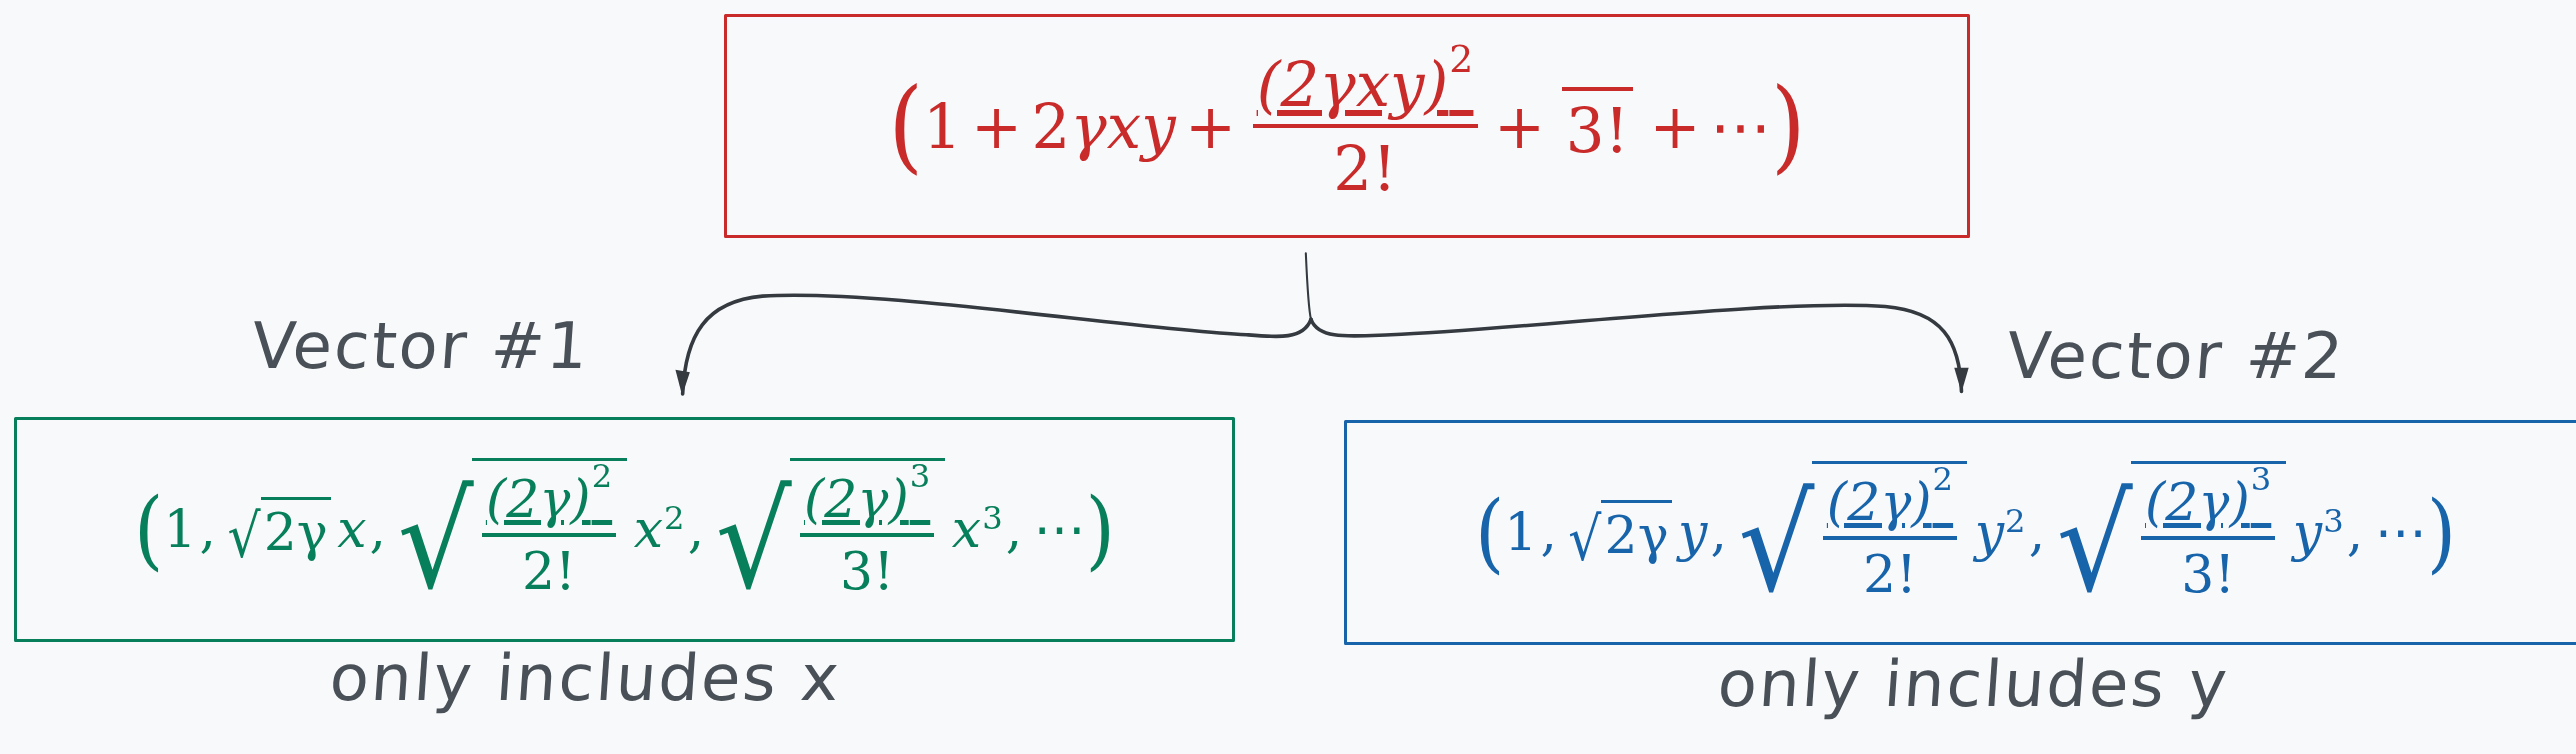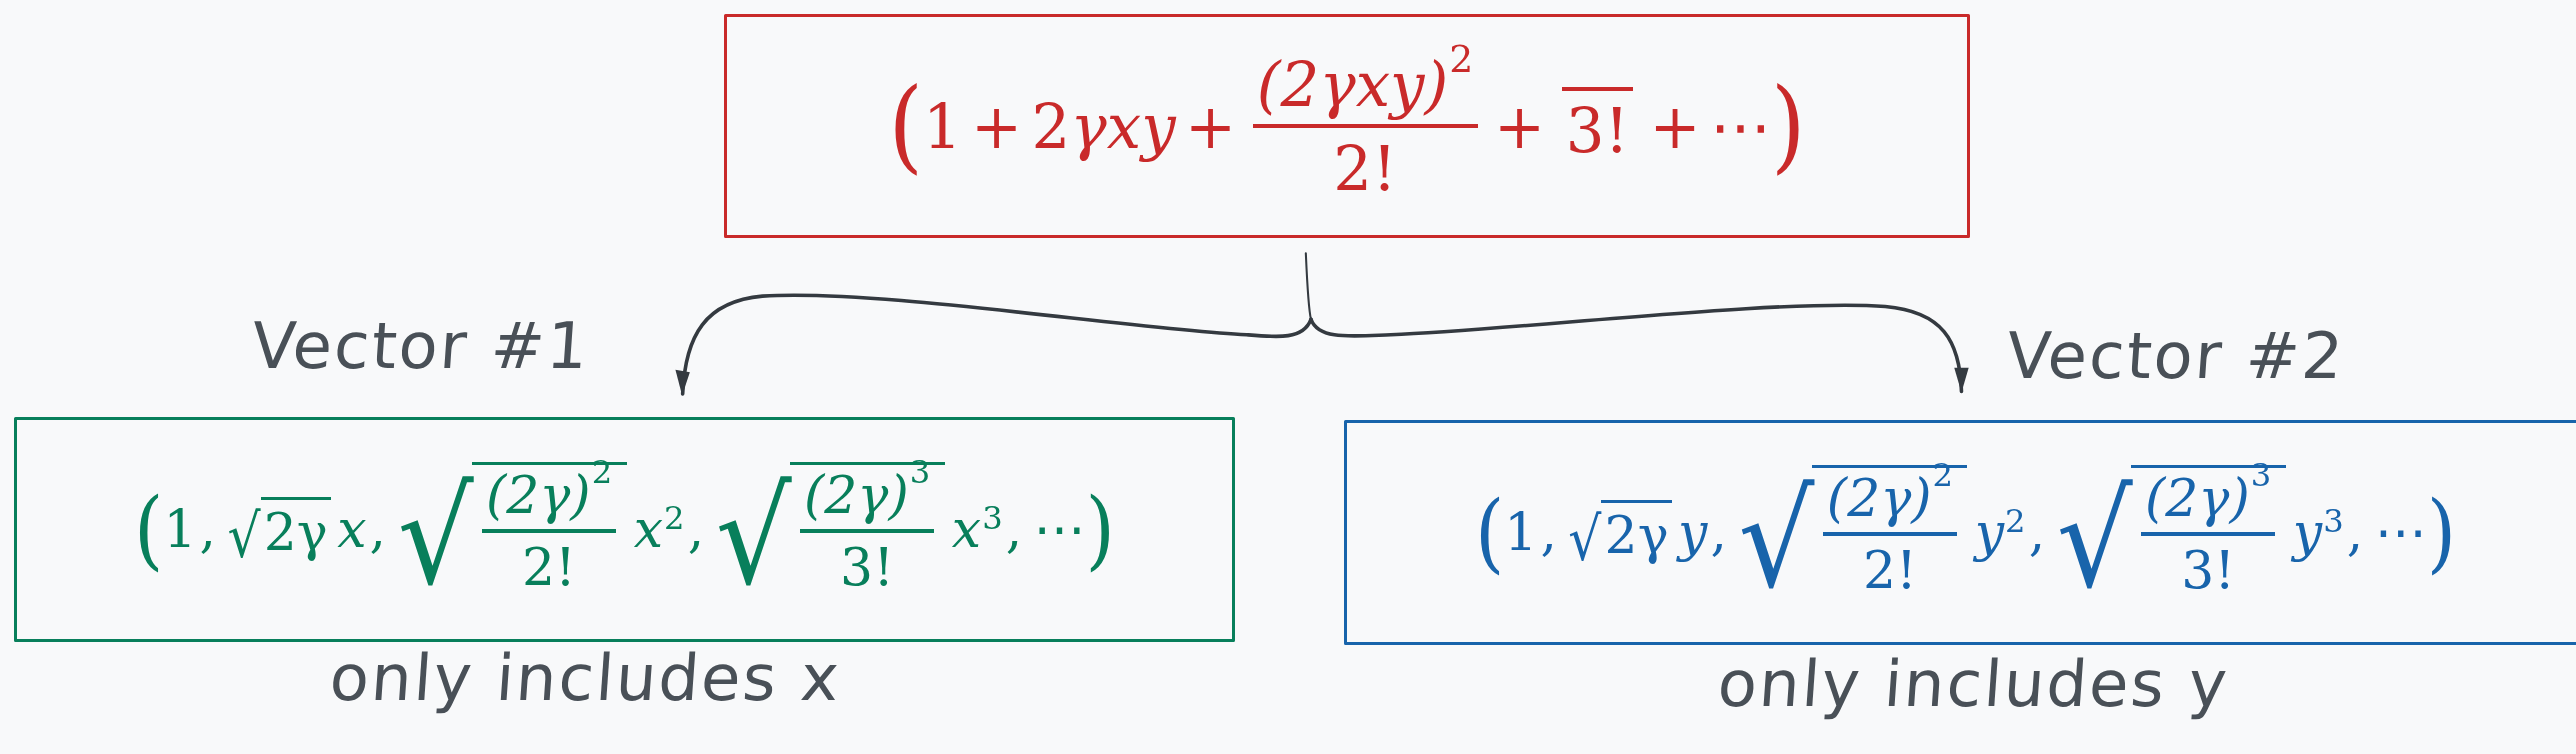--- a/index.html
+++ b/index.html
@@ -13,31 +13,31 @@
     display: flex; align-items: center; justify-content: center;
     border-radius: 1.5px;
   }
   .math {
     display: flex; align-items: center; white-space: nowrap;
     font-family: "DejaVu Serif", "Liberation Serif", serif;
   }
   .math i { font-style: italic; }
   .paren { font-size: 1.45em; line-height: 1; transform: scaleY(1.15); display: inline-block; }
   .frac { display: inline-flex; flex-direction: column; align-items: center; margin: 0 7.2px; vertical-align: middle; }
-  .frac .num { padding: 0 4.1px 4.1px; }
+  .frac .num { padding: 0 4.1px 4.1px; text-decoration: underline; }
   .frac .den { padding: 4.1px 4.1px 0; }
   .frac .bar { align-self: stretch; height: 4.1px; background: currentColor; }
   .sup { font-size: 0.62em; vertical-align: super; position: relative; top: -0.35em; margin-left: 1px; }
   .op { margin: 0 9.3px; }
   .comma { margin: 0 11.3px 0 3.1px; }
   .sqrt { display: inline-flex; align-items: stretch; }
   .sqrt .rad { display: inline-block; font-size: 1.0em; transform: scaleY(1.15); line-height: 1; align-self: flex-end; }
   .sqrt .body { border-top: 3.1px solid currentColor; padding: 2.1px 3.1px 0 3.1px; display: inline-flex; align-items: center; }
   .sqrt.big .rad { font-size: 2.3em; transform: scaleY(1.1); margin-right: -2.1px; }
-  .sqrt.big .body { border-top-width: 3.6px; padding-top: 0; justify-content: flex-end; }
+  .sqrt.big .body { border-top-width: 3.6px; padding-top: 8px; justify-content: flex-end; }
 
   #red-box { left: 724px; top: 14.4px; width: 1246px; height: 224px; border-color: #c92a2a; color: #c92a2a; }
   #red-box .math { font-size: 61px; }
   #green-box { left: 14px; top: 417px; width: 1221px; height: 225px; border-color: #087f5b; color: #087f5b; }
   #blue-box { left: 1344px; top: 420px; width: 1243px; height: 225px; border-color: #1864ab; color: #1864ab; }
   #green-box .math, #blue-box .math { font-size: 52px; }
 
   .hand {
     position: absolute; color: #495057;
     font-family: "DejaVu Sans", "Liberation Sans", sans-serif;

